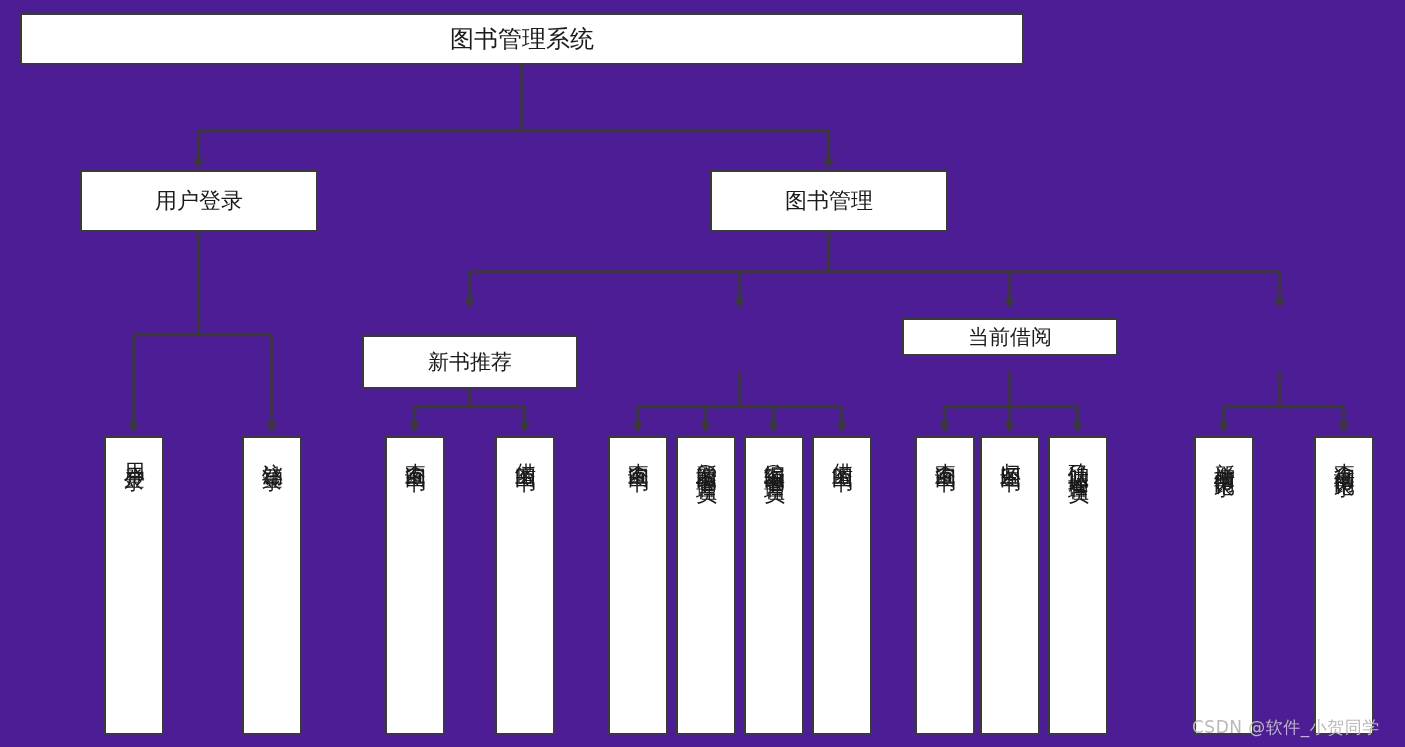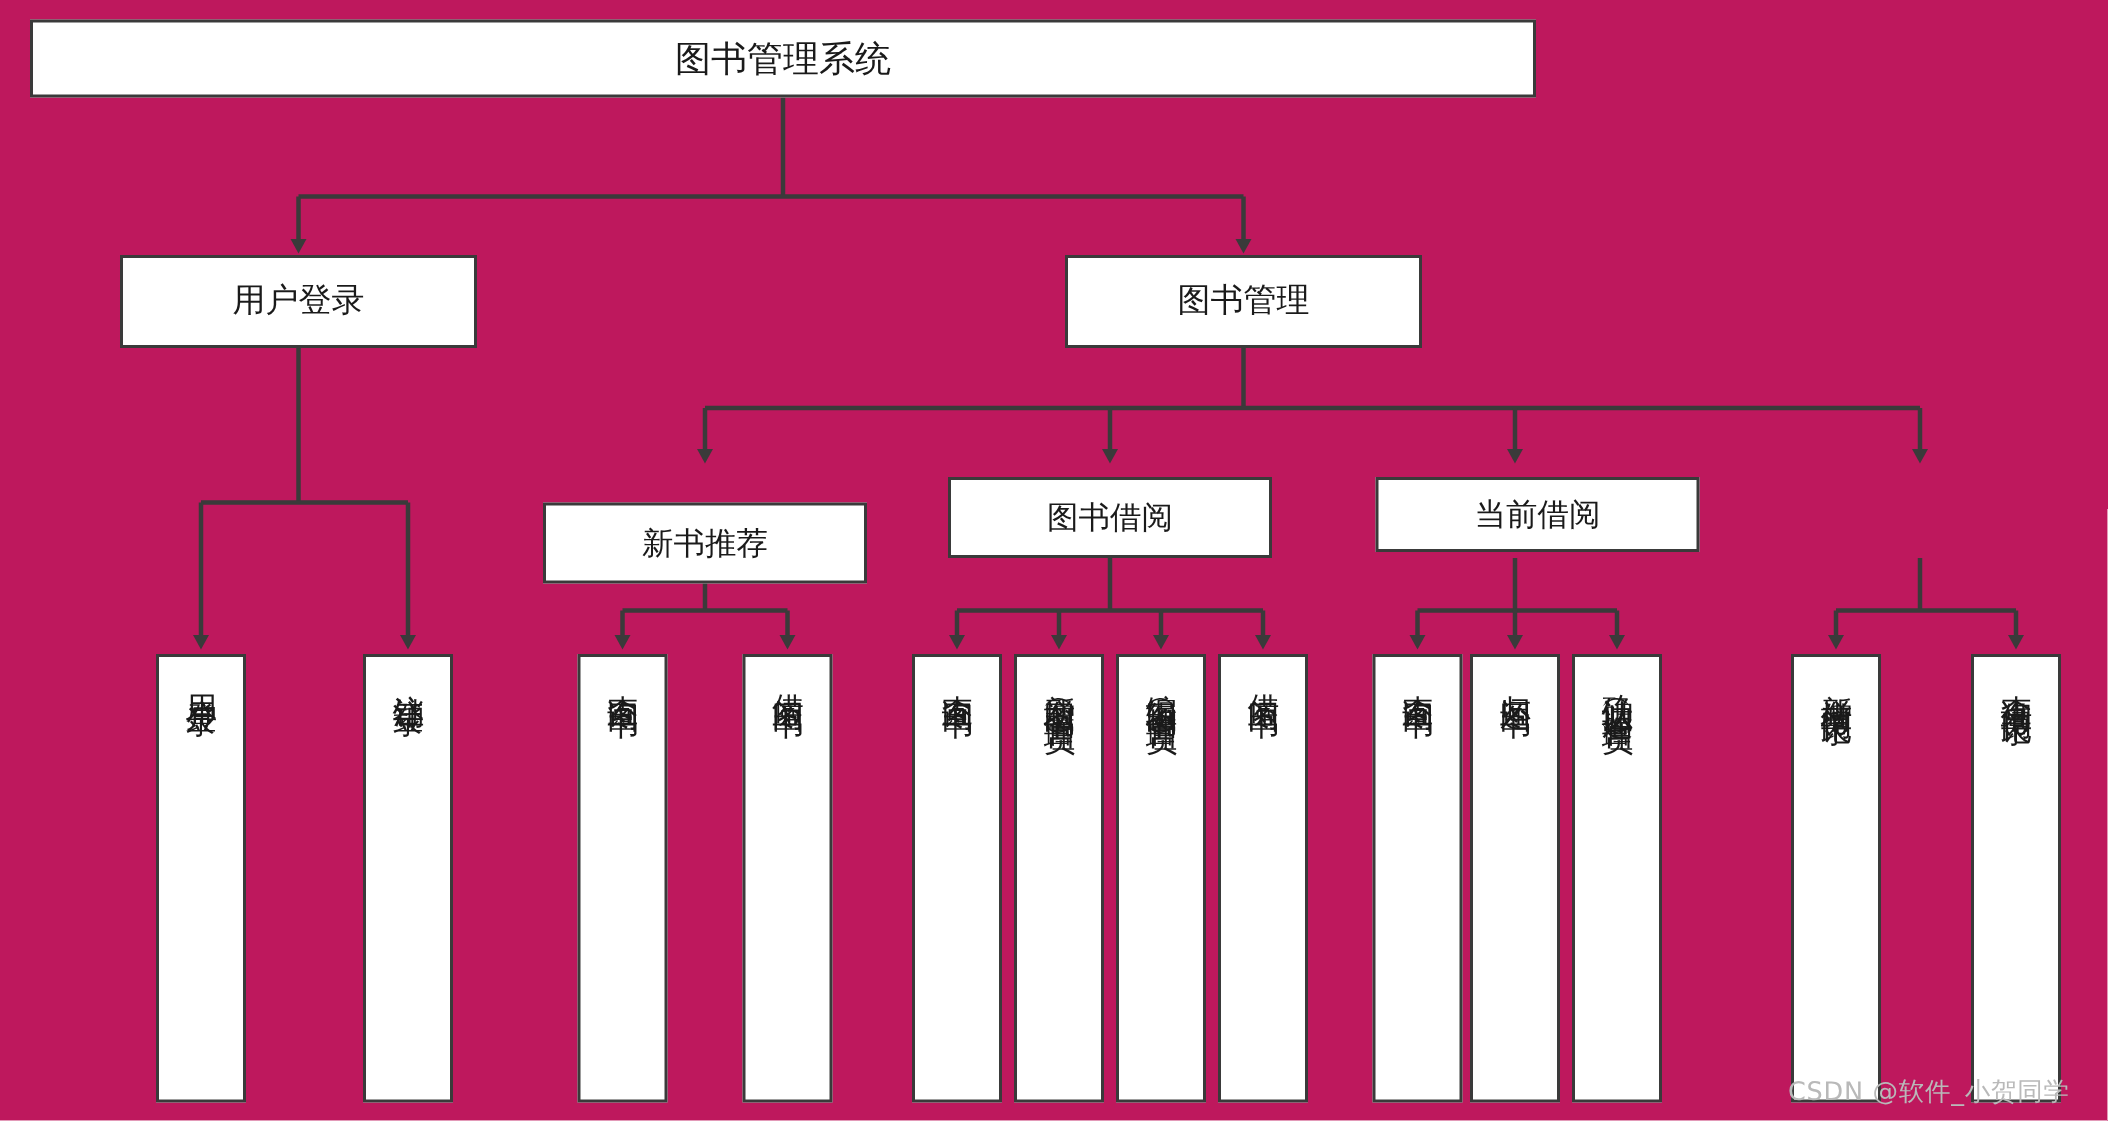--- a/index.html
+++ b/index.html
@@ -7,21 +7,21 @@
     padding: 0;
     background: #ffffff;
   }
   body {
     font-family: "DejaVu Sans", "Liberation Sans", sans-serif;
   }
   #canvas {
     position: relative;
     width: 1405px;
     height: 747px;
-    background: #be185d;
+    background: #4c1d95;
     overflow: hidden;
   }
   #wires {
     position: absolute;
     left: 0;
     top: 0;
     width: 1405px;
     height: 747px;
     pointer-events: none;
   }
@@ -129,24 +129,21 @@
   <div class="node tier2 horizontal" style="left:80px; top:170px; width:238px; height:62px;">
     <span class="label">用户登录</span>
   </div>
   <div class="node tier2 horizontal" style="left:710px; top:170px; width:238px; height:62px;">
     <span class="label">图书管理</span>
   </div>
 
   <div class="node tier3 horizontal" style="left:362px; top:335px; width:216px; height:54px;">
     <span class="label">新书推荐</span>
   </div>
-  <div class="node tier3 horizontal" style="left:632px; top:318px; width:216px; height:54px;">
-    <span class="label">图书借阅</span>
-  </div>
-  <div class="node tier3 horizontal" style="left:902px; top:318px; width:216px; height:50px;margin-left:15px;">
+  <div class="node tier3 horizontal" style="left:902px; top:318px; width:216px; height:38px;">
     <span class="label">当前借阅</span>
   </div>
 
   <div class="node leaf vertical" style="left:104px; top:436px; width:60px; height:299px;">
     <span class="label">用户登录</span>
   </div>
   <div class="node leaf vertical" style="left:242px; top:436px; width:60px; height:299px;">
     <span class="label">注销登录</span>
   </div>
 

